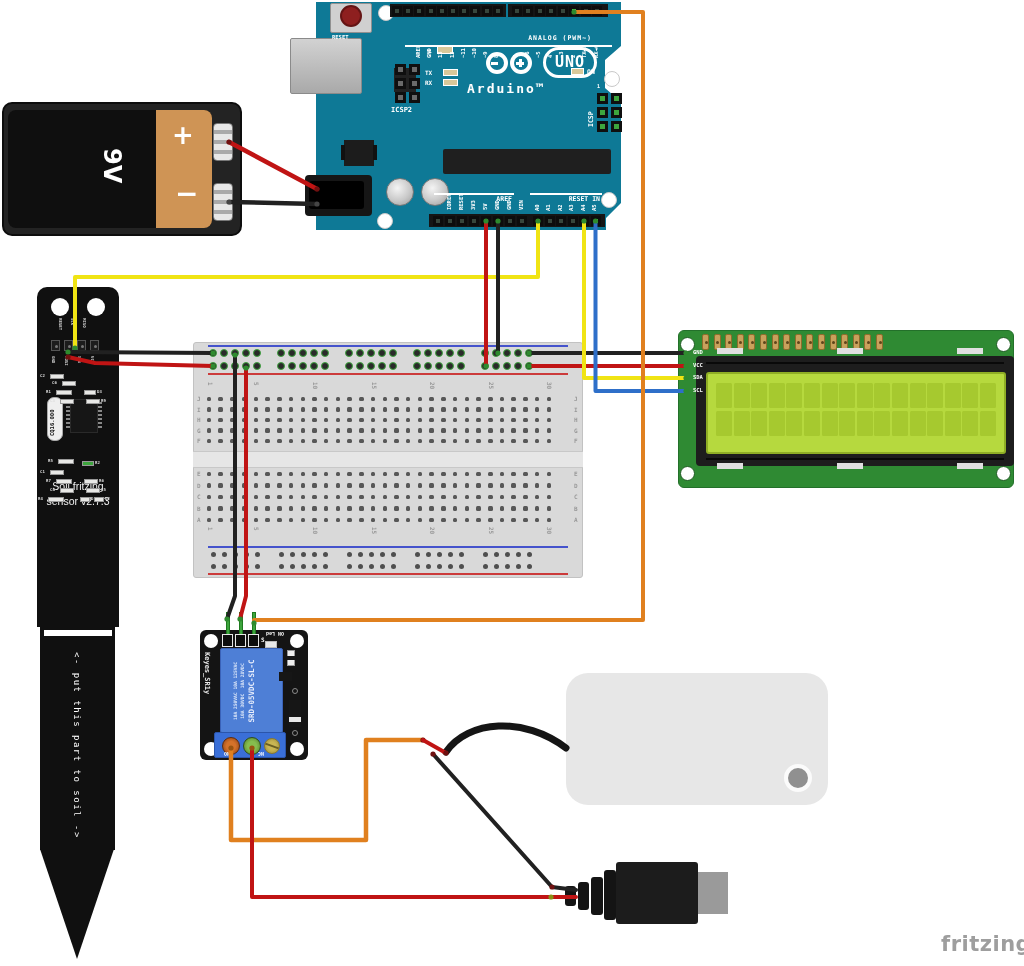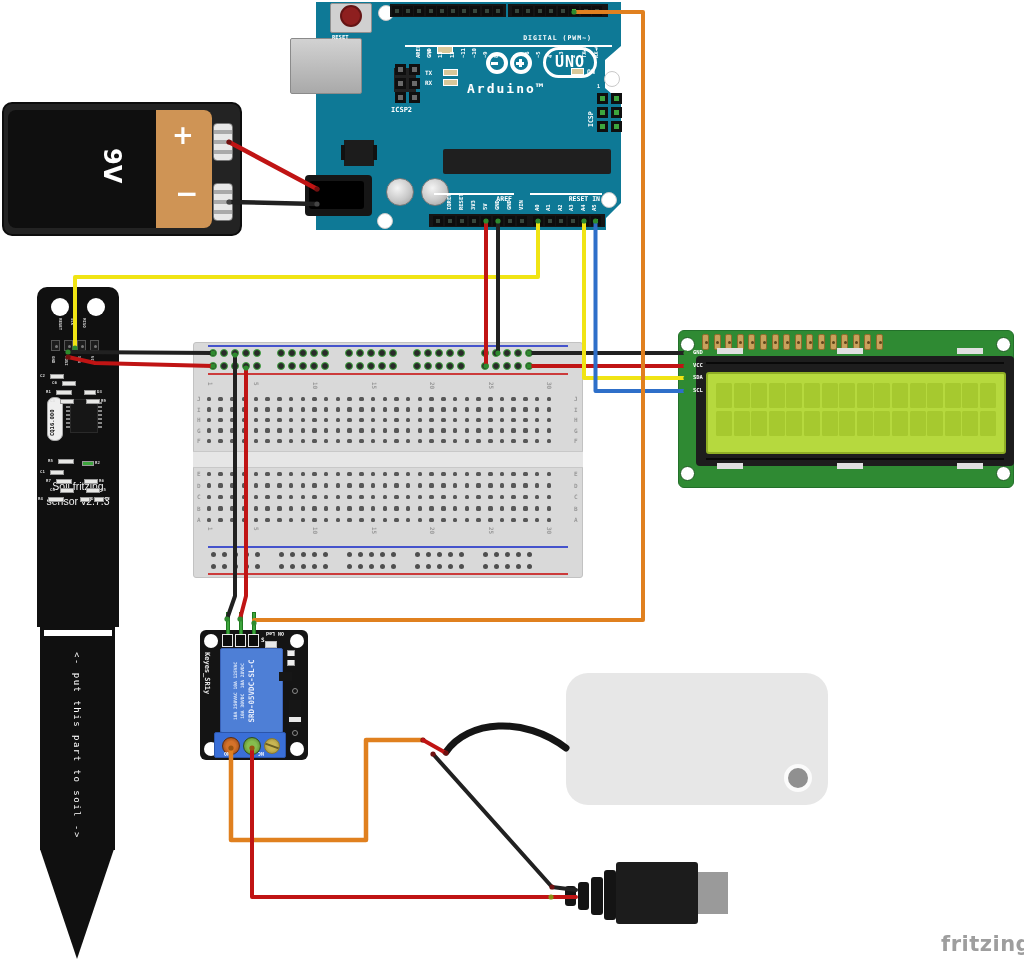--- a/index.html
+++ b/index.html
@@ -56,21 +56,21 @@
     <span class="t" style="left:587px;top:69px;font-size:6.5px;">ON</span>
     <div class="box" style="left:571px;top:68px;width:13px;height:7px;background:#d8c89a;border:1px solid #fff;"></div>
     <span class="t" style="left:597px;top:84px;font-size:5px;">1</span>
     <div class="box" style="left:344px;top:140px;width:30px;height:26px;background:#1c1c1c;"></div>
     <div class="box" style="left:341px;top:145px;width:4px;height:15px;background:#111;"></div>
     <div class="box" style="left:373px;top:145px;width:4px;height:15px;background:#111;"></div>
     <div class="box" style="left:386px;top:178px;width:28px;height:28px;border-radius:50%;border:1px solid #777;background:radial-gradient(circle at 40% 35%,#f4f4f4,#c9c9c9 55%,#9a9a9a);"></div>
     <div class="box" style="left:421px;top:178px;width:28px;height:28px;border-radius:50%;border:1px solid #777;background:radial-gradient(circle at 40% 35%,#f4f4f4,#c9c9c9 55%,#9a9a9a);"></div>
     <div class="box" style="left:443px;top:149px;width:168px;height:25px;background:#1f1f1f;border-radius:2px;"></div>
     <div class="box" style="left:405px;top:45px;width:207px;height:1.5px;background:#fff;"></div>
-    <div class="box t" style="left:430px;top:35px;width:162px;text-align:right;font-size:6.5px;letter-spacing:1px;">DIGITAL (PWM~)</div>
+    <div class="box t" style="left:430px;top:35px;width:162px;text-align:right;font-size:6.5px;letter-spacing:1px;">ANALOG (PWM~)</div>
     <div class="box" style="left:434px;top:193px;width:80px;height:1.5px;background:#fff;"></div>
     <div class="box t" style="left:434px;top:196px;width:78px;text-align:right;font-size:6.5px;">AREF</div>
     <div class="box" style="left:530px;top:193px;width:72px;height:1.5px;background:#fff;"></div>
     <div class="box t" style="left:530px;top:196px;width:70px;text-align:right;font-size:6.5px;">RESET IN</div>
     <div class="hole" style="left:378px;top:5px;width:16px;height:16px;"></div>
     <div class="hole" style="left:604px;top:71px;width:16px;height:16px;"></div>
     <div class="hole" style="left:601px;top:192px;width:16px;height:16px;"></div>
     <div class="hole" style="left:377px;top:213px;width:16px;height:16px;"></div>
     <div class="grp" id="ard-gen">
         <div class="box" style="left: 390px; top: 4px; width: 116px; height: 13px; background: rgb(21, 21, 21);"></div>

